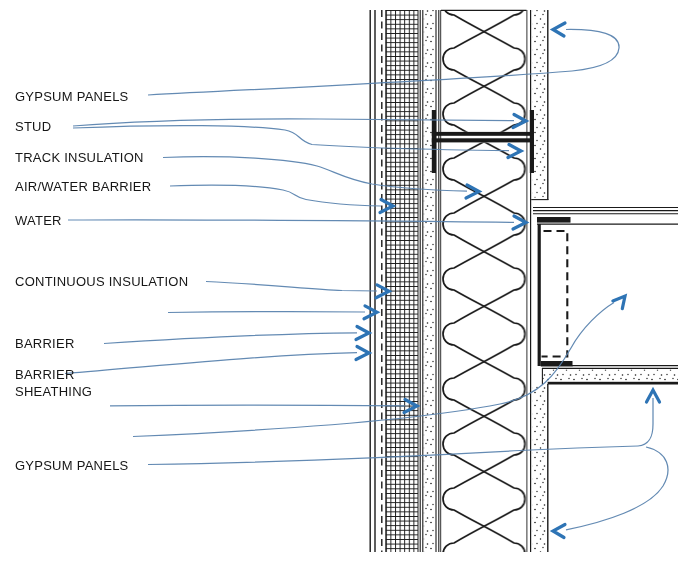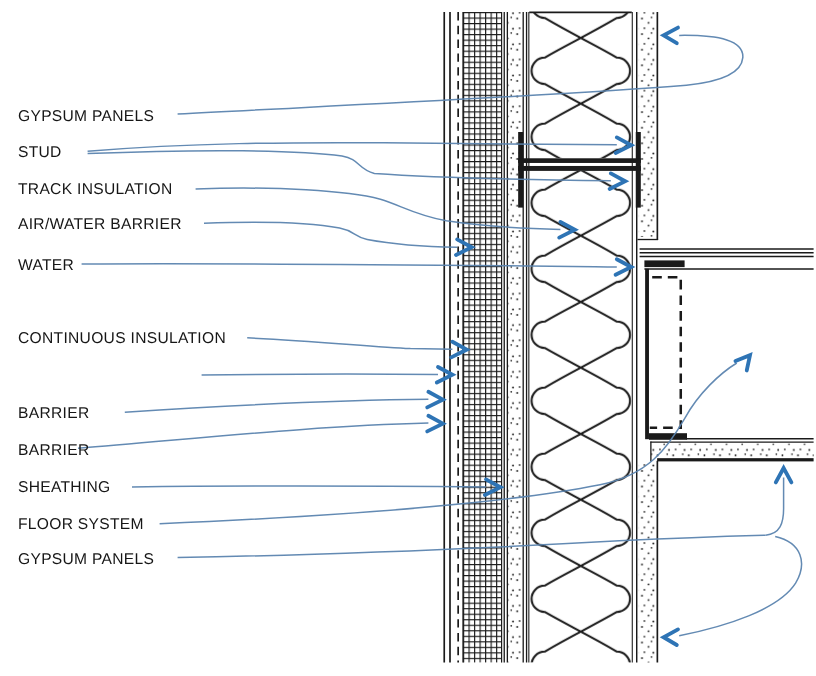--- a/index.html
+++ b/index.html
@@ -125,16 +125,15 @@
   </svg>
 
   <div class="lbl" style="top:89px">GYPSUM PANELS</div>
   <div class="lbl" style="top:119px">STUD</div>
   <div class="lbl" style="top:150px">TRACK INSULATION</div>
   <div class="lbl" style="top:179px">AIR/WATER BARRIER</div>
   <div class="lbl" style="top:213px">WATER</div>
   <div class="lbl" style="top:274px">CONTINUOUS INSULATION</div>
   <div class="lbl" style="top:336px">BARRIER</div>
   <div class="lbl" style="top:367px">BARRIER</div>
-  <div class="lbl" style="top:398px">SHEATHING</div>
-  <div class="lbl" style="top:429px">FLOOR SYSTEM</div>
+  <div class="lbl" style="top:384px">SHEATHING</div>
   <div class="lbl" style="top:458px">GYPSUM PANELS</div>
 </div>
 
 </body></html>

